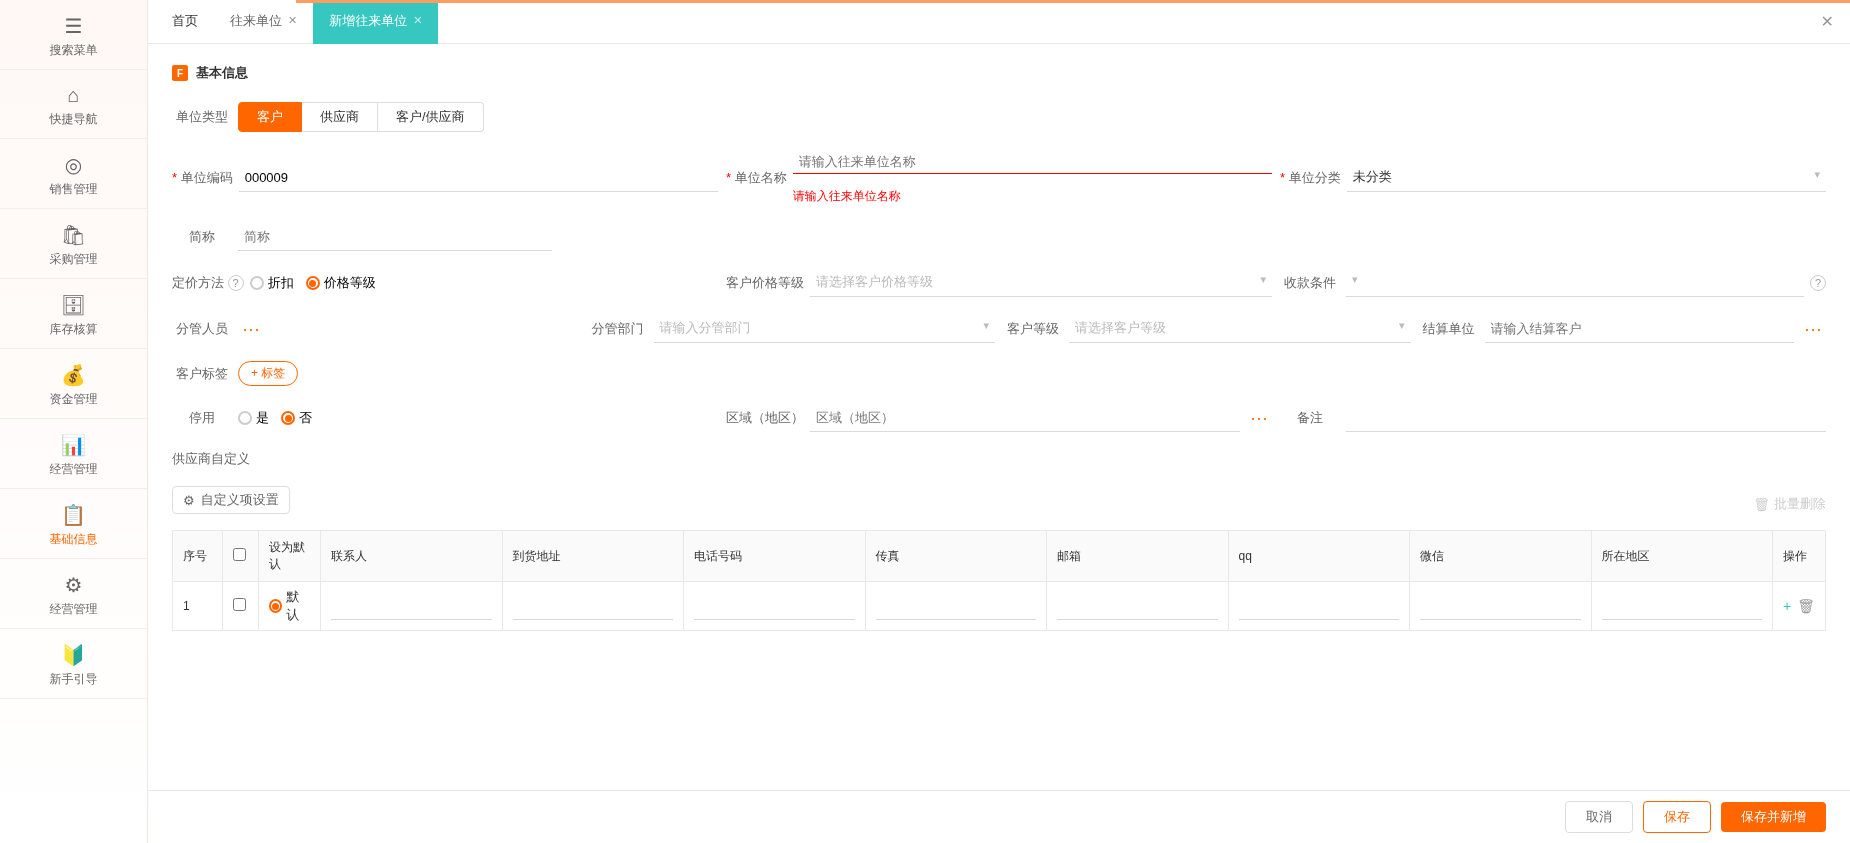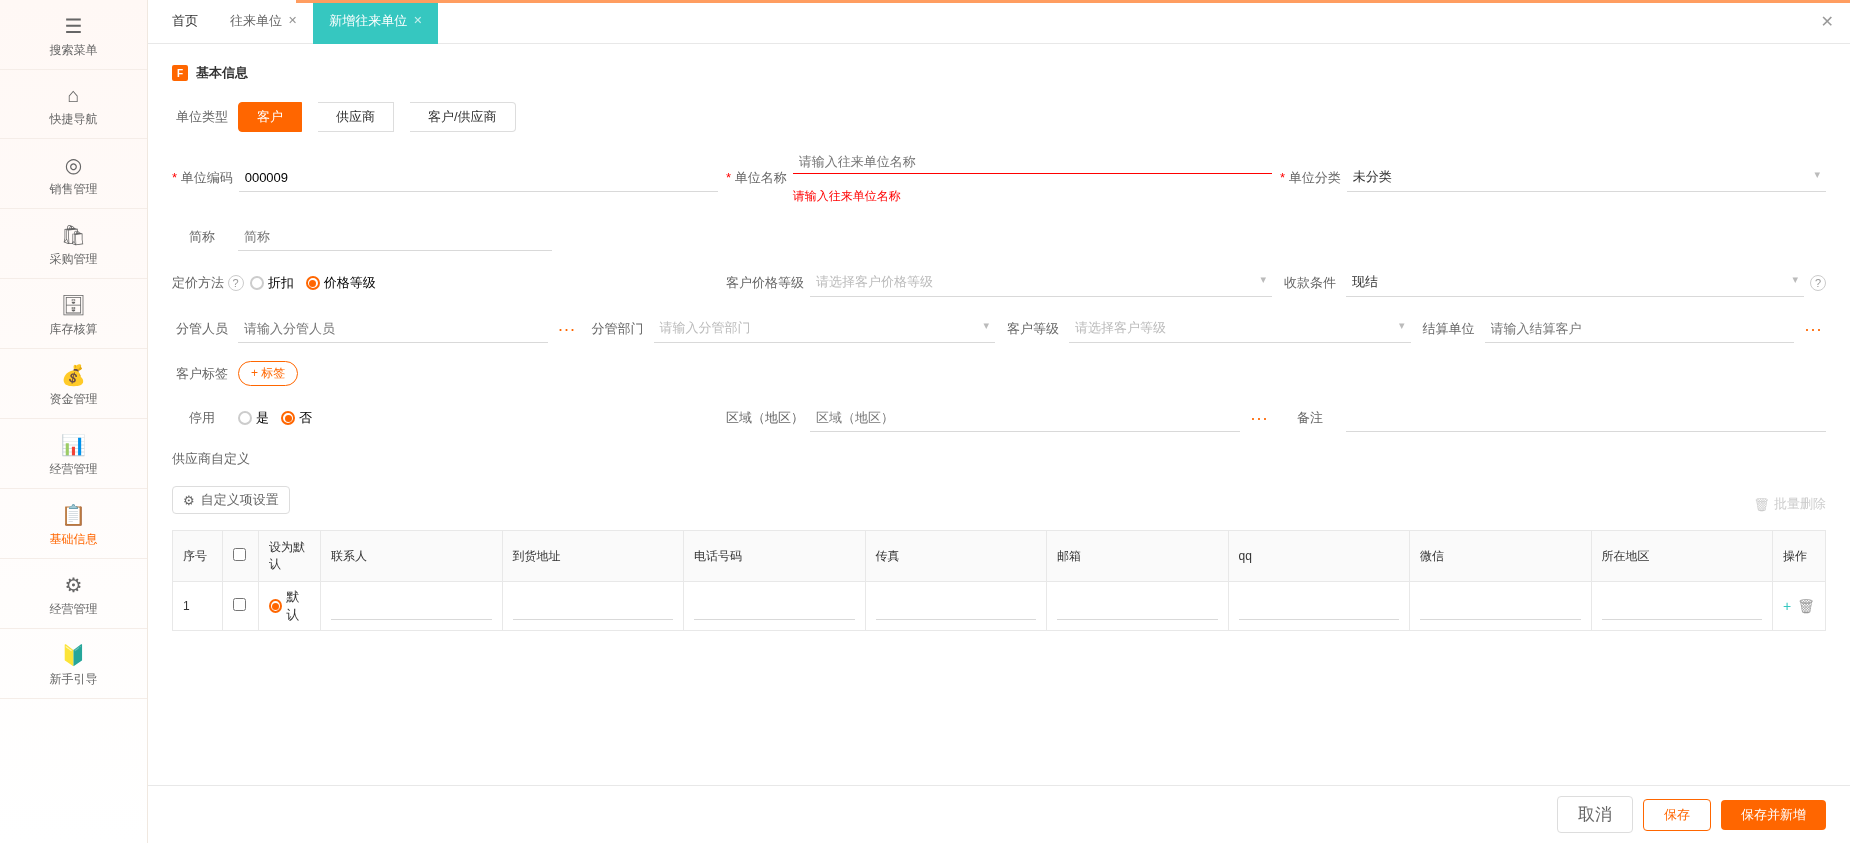--- a/index.html
+++ b/index.html
@@ -160,21 +160,21 @@
       gap: 4px;
       background: transparent;
     }
     .form-select .placeholder { color: #bbb; flex: 1; }
     .form-select .value { flex: 1; color: #333; }
     .chevron { color: #bbb; font-size: 11px; }
 
     
     .unit-type-group {
       display: flex;
-      gap: 16px;
+      gap: 0;
     }
     .unit-btn {
       padding: 5px 18px;
       border: 1px solid #ddd;
       background: #fff;
       cursor: pointer;
       font-size: 13px;
       color: #333;
     }
     .unit-btn.active {
@@ -291,21 +291,21 @@
       gap: 10px;
       flex-shrink: 0;
     }
     .btn-cancel {
       padding: 6px 20px;
       border: 1px solid #ddd;
       background: #fff;
       border-radius: 4px;
       cursor: pointer;
       color: #666;
-      font-size: 17px;
+      font-size: 13px;
     }
     .btn-save {
       padding: 6px 20px;
       border: 1px solid #f60;
       background: #fff;
       border-radius: 4px;
       cursor: pointer;
       color: #f60;
       font-size: 13px;
     }
@@ -471,31 +471,29 @@
       <div class="form-field">
         <span class="form-label">客户价格等级</span>
         <div class="form-select">
           <span class="placeholder">请选择客户价格等级</span>
           <span class="chevron">▾</span>
         </div>
       </div>
       <div class="form-field">
         <span class="form-label">收款条件</span>
         <div class="form-select">
-          <span class="value">现结</span>
           <span class="chevron">▾</span>
         </div>
         <span class="q-icon">?</span>
       </div>
     </div>
 
     <div class="form-row">
       <div class="form-field">
         <span class="form-label">分管人员</span>
-        <input class="form-input" type="text" placeholder="请输入分管人员" style="">
         <button class="more-btn">···</button>
       </div>
       <div class="form-field">
         <span class="form-label">分管部门</span>
         <div class="form-select">
           <span class="placeholder">请输入分管部门</span>
           <span class="chevron">▾</span>
         </div>
       </div>
       <div class="form-field">

